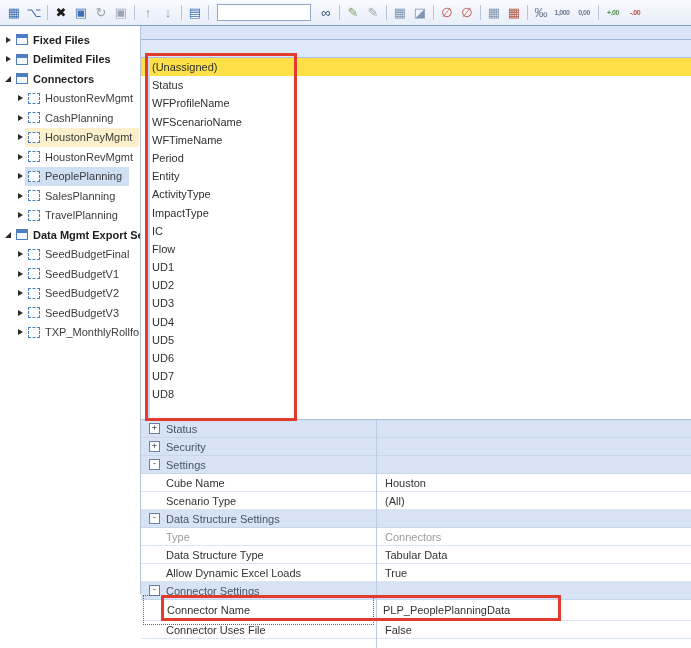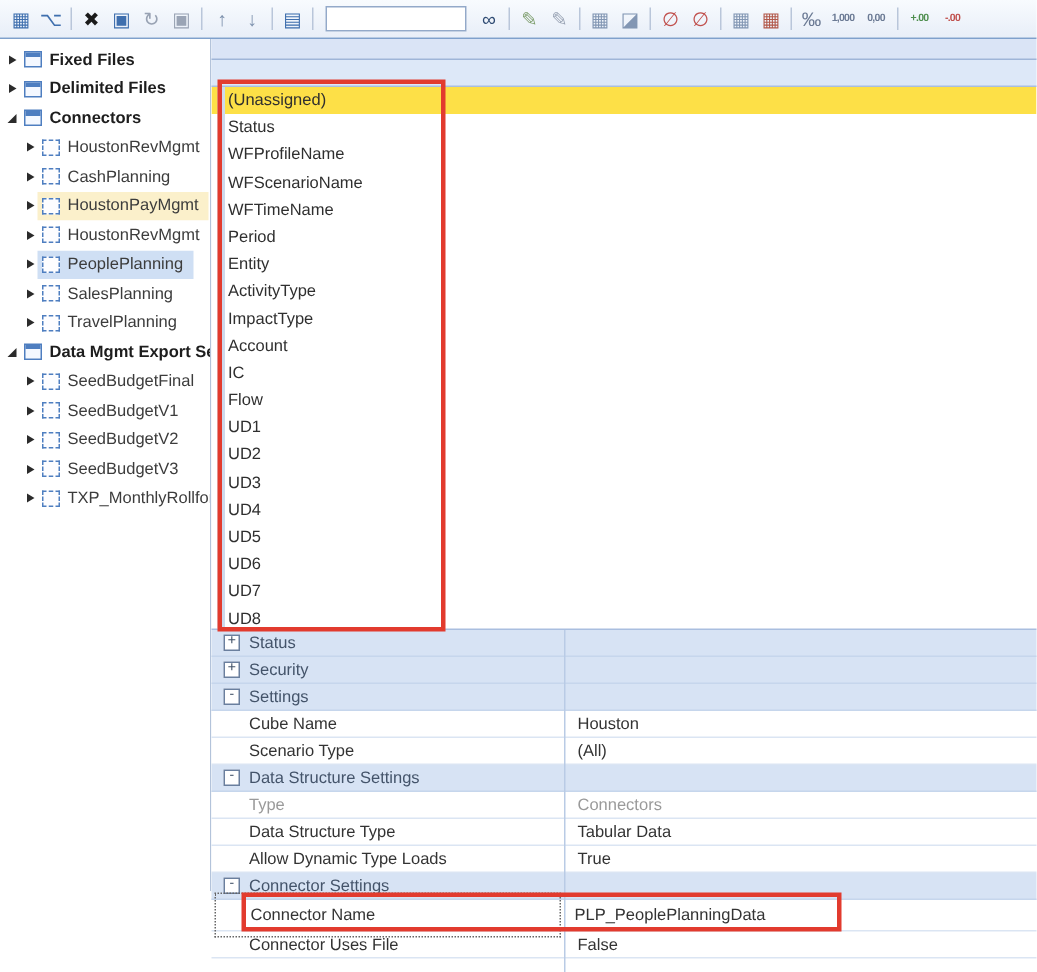--- a/index.html
+++ b/index.html
@@ -228,21 +228,20 @@
   <div class="list">
     <div class="lrow sel">(Unassigned)</div>
     <div class="lrow">Status</div>
     <div class="lrow">WFProfileName</div>
     <div class="lrow">WFScenarioName</div>
     <div class="lrow">WFTimeName</div>
     <div class="lrow">Period</div>
     <div class="lrow">Entity</div>
     <div class="lrow">ActivityType</div>
     <div class="lrow">ImpactType</div>
-    <div class="lrow">Account</div>
     <div class="lrow">IC</div>
     <div class="lrow">Flow</div>
     <div class="lrow">UD1</div>
     <div class="lrow">UD2</div>
     <div class="lrow">UD3</div>
     <div class="lrow">UD4</div>
     <div class="lrow">UD5</div>
     <div class="lrow">UD6</div>
     <div class="lrow">UD7</div>
     <div class="lrow">UD8</div>
@@ -276,21 +275,21 @@
     </div>
     <div class="pgrow readonly">
       <div class="pgname">Type</div>
       <div class="pgvalue">Connectors</div>
     </div>
     <div class="pgrow">
       <div class="pgname">Data Structure Type</div>
       <div class="pgvalue">Tabular Data</div>
     </div>
     <div class="pgrow">
-      <div class="pgname">Allow Dynamic Type Loads</div>
+      <div class="pgname">Allow Dynamic Excel Loads</div>
       <div class="pgvalue">True</div>
     </div>
     <div class="pgrow section">
       <span class="expander">-</span>
       <span class="pgsectionlabel">Connector Settings</span>
     </div>
     <div class="pgrow focusrow">
       <div class="pgname">Connector Name</div>
       <div class="pgvalue">PLP_PeoplePlanningData</div>
     </div>

